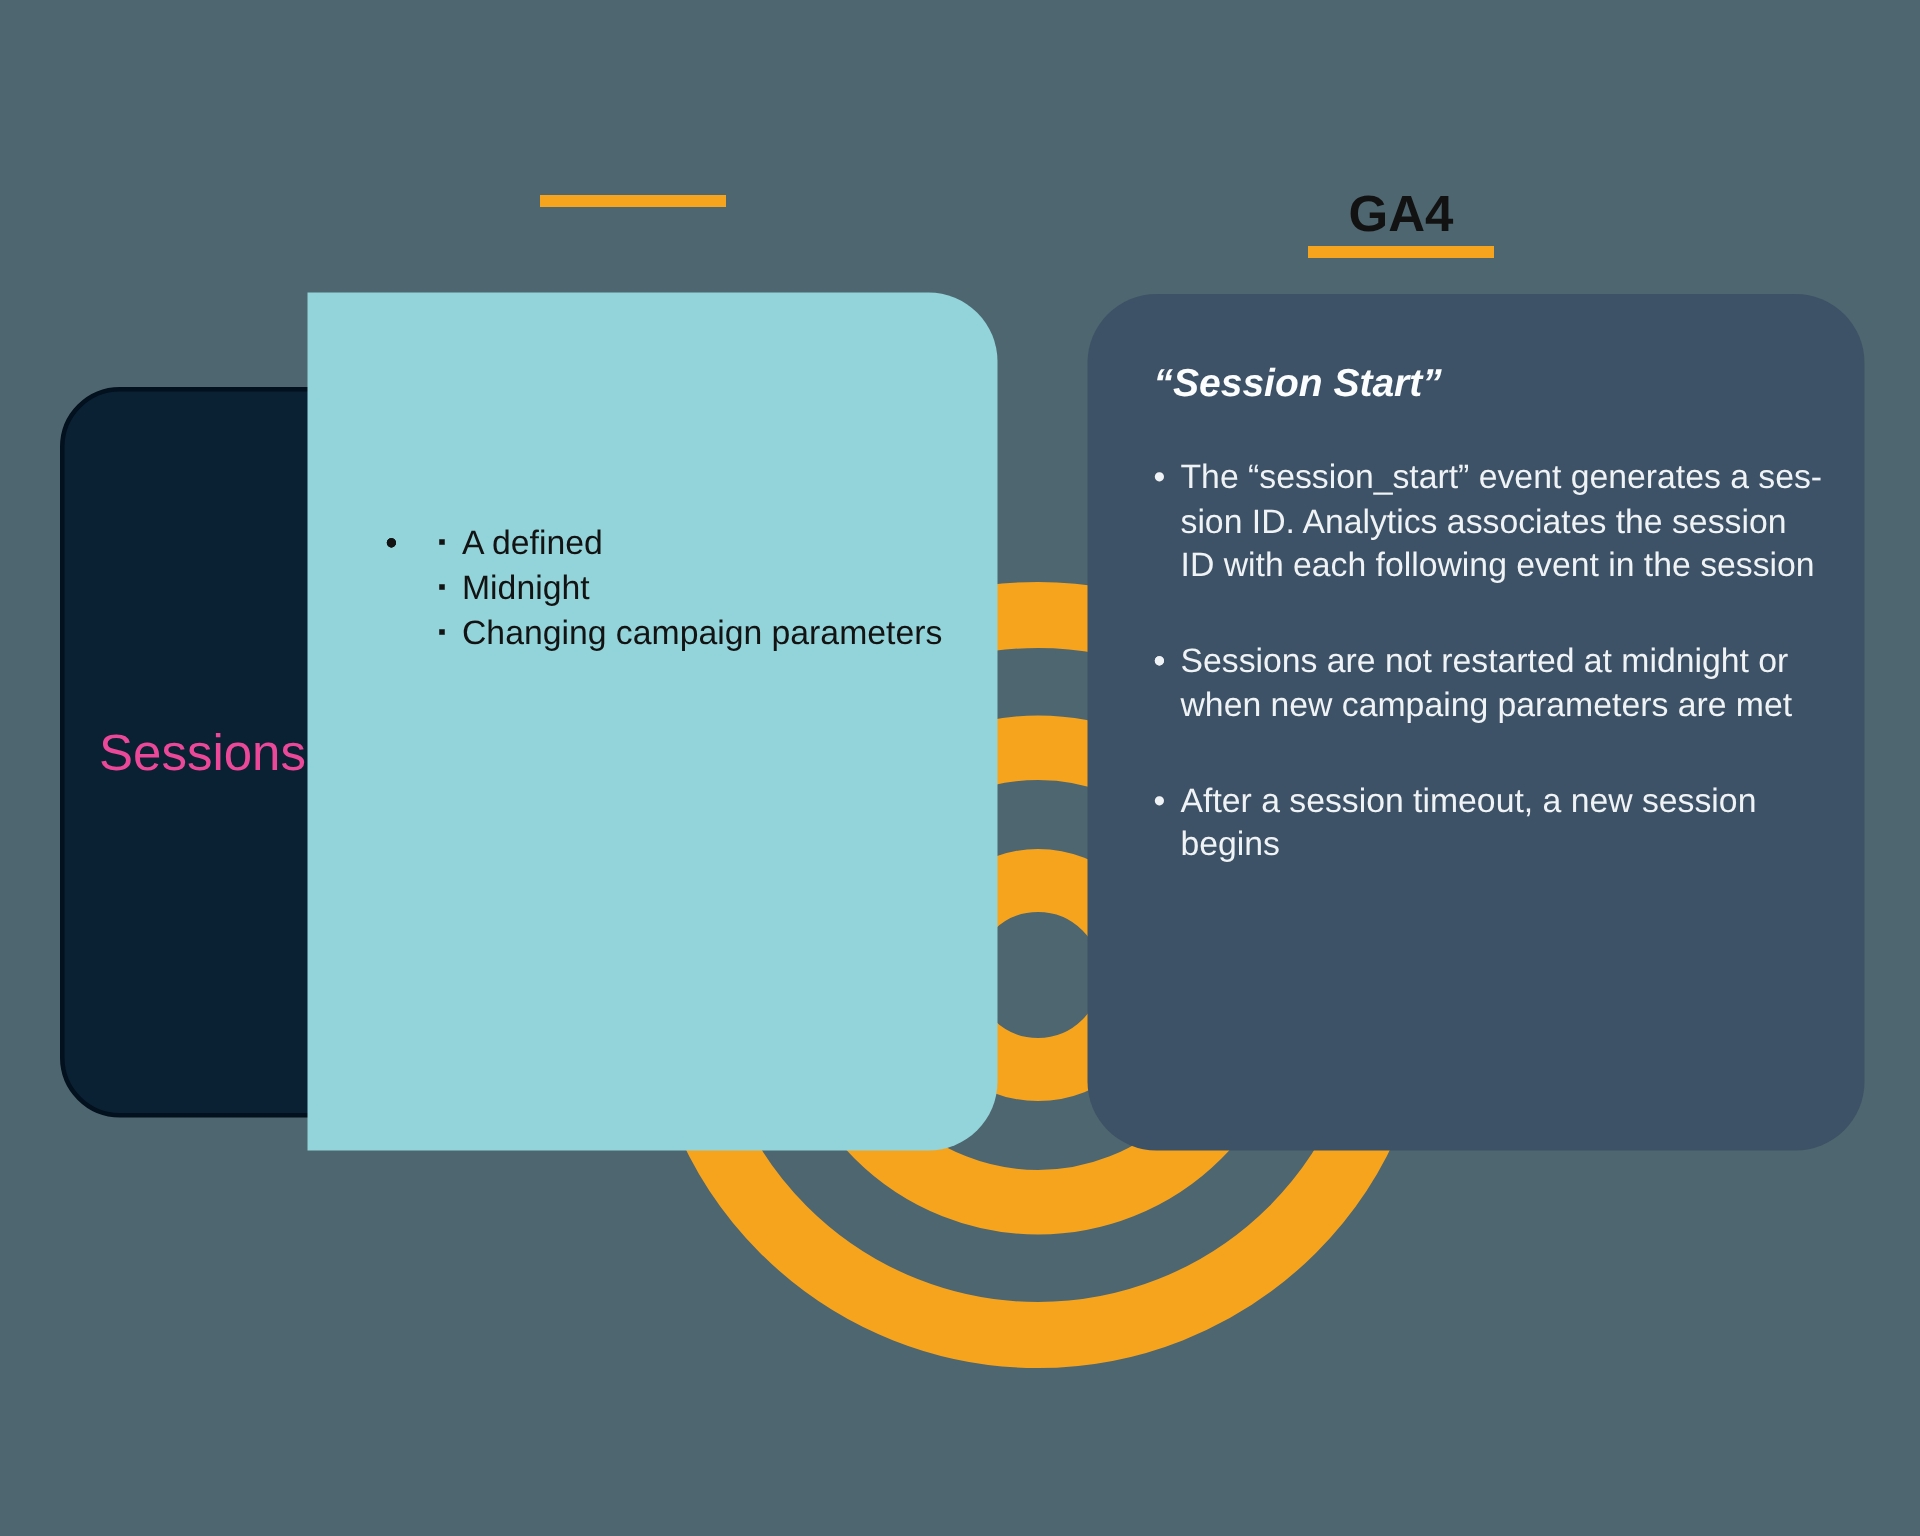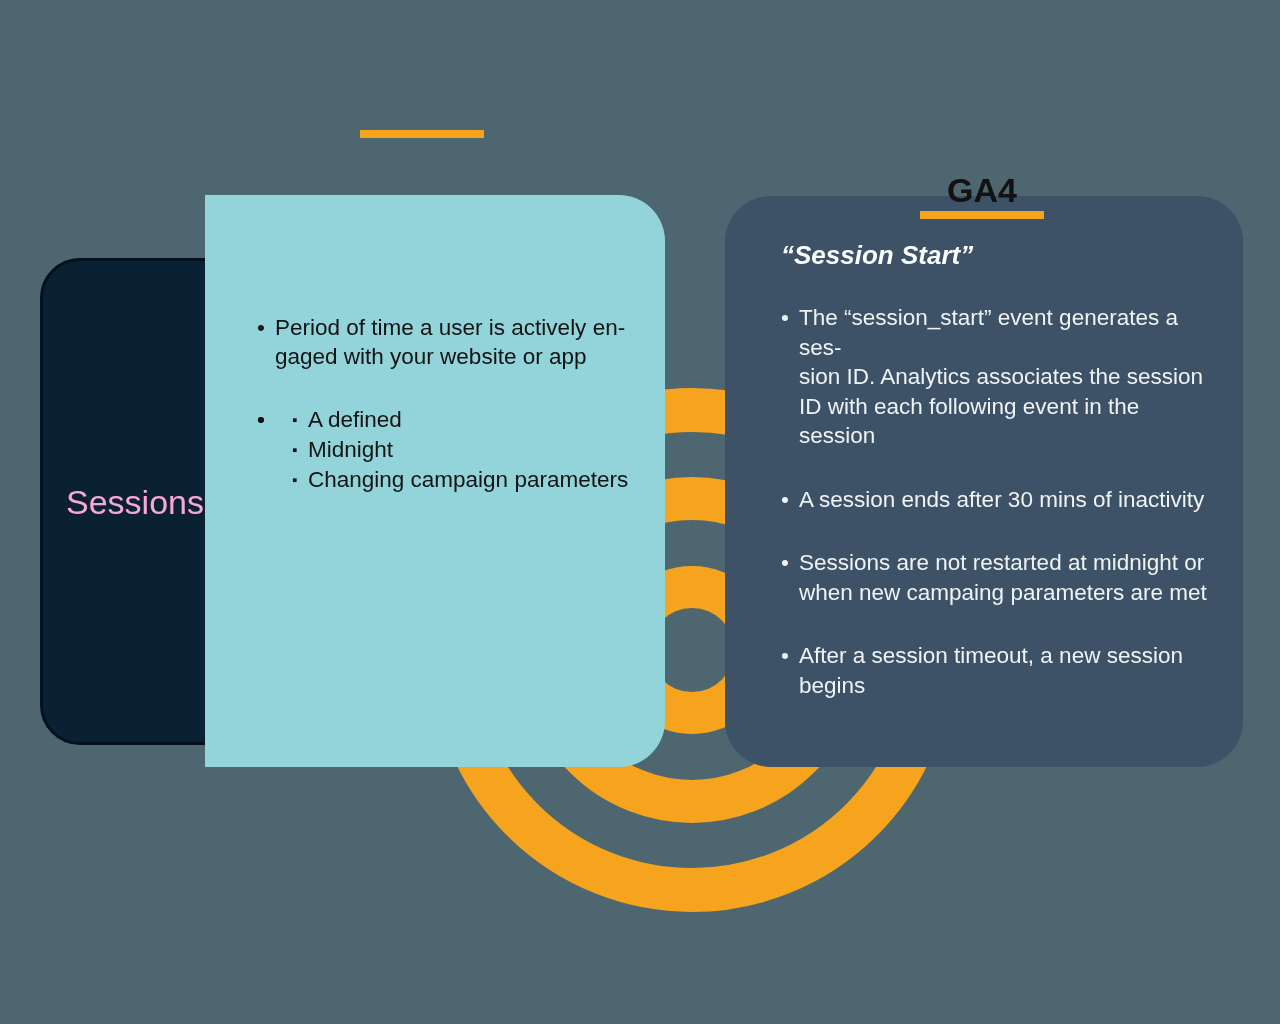--- a/index.html
+++ b/index.html
@@ -4,46 +4,46 @@
 <style>
   html,body{margin:0;padding:0;background:#4E666F;}
   .canvas{
     position:relative;width:1280px;height:1024px;overflow:hidden;
     background:#4E666F;
     font-family:"Liberation Sans","DejaVu Sans",sans-serif;
   }
   
   .title{position:absolute;top:126px;width:200px;text-align:center;z-index:4;}
   .title-ua{left:322px;}
-  .title-ga4{left:882px;margin-top:47px;}
+  .title-ga4{left:834px;}
   .title-text{
     font-size:34px;font-weight:bold;color:#121212;line-height:34px;letter-spacing:0px;
   }
   .underline{width:124px;height:8px;margin:4px auto 0;background:#F6A41E;}
   
   .ripple .ring{position:absolute;border-style:solid;border-color:#F6A41E;border-radius:50%;z-index:2;}
   .ring-inner{left:608px;top:566px;width:84px;height:84px;border-width:42px;}
   .ring-middle{left:519px;top:477px;width:260px;height:260px;border-width:43px;}
   .ring-outer{left:430px;top:388px;width:436px;height:436px;border-width:44px;}
   
   .sessions-card{
     position:absolute;left:40px;top:258px;width:190px;height:487px;
     background:#0A2134;border:3px solid #03101D;border-radius:40px 0 0 40px;
     box-sizing:border-box;display:flex;align-items:center;justify-content:center;z-index:1;
   }
-  .sessions-label{color:#f9a8d4;font-size:34px;line-height:38px;}
+  .sessions-label{color:#ec4899;font-size:34px;line-height:38px;}
   
   .card{position:absolute;box-sizing:border-box;z-index:3;}
   .ua-card{
     left:205px;top:195px;width:460px;height:572px;background:#92D4DA;
     border-radius:0 46px 46px 0;padding:118px 24px 0 52px;
   }
   .ga4-card{
     left:725px;top:196px;width:518px;height:571px;background:#3D5266;
-    border-radius:46px;padding:45px 22px 0 56px;
+    border-radius:46px;padding:45px 22px 0 44px;
   }
   .ga4-heading{
     color:#FCFDFE;font-size:26px;font-weight:bold;font-style:italic;
     line-height:28px;margin:0 0 34px 0;
   }
   ul.bullets{list-style:none;margin:0;padding:0;font-size:22.5px;}
   ul.bullets>li{position:relative;padding-left:18px;margin-bottom:34px;}
   .bullet-glyph{position:absolute;left:0;top:0;}
   .btext{white-space:pre-line;}
   .ua-card ul.bullets{color:#131313;}
@@ -74,22 +74,20 @@
   </div>
 
   <div class="sessions-card">
     <div class="sessions-label">Sessions</div>
   </div>
 
   <div class="card ua-card">
     <ul class="bullets">
       <li>
         <span class="bullet-glyph">•</span>
-        <span class="btext">Period of time a user is actively en-
-gaged with your website or app</span>
       </li>
       <li>
         <span class="bullet-glyph">•</span>
       </li>
       <li>
         <span class="bullet-glyph">•</span>
         <ul class="subbullets">
           <li>
             <span class="sub-bullet-glyph">▪</span>
             <span>A defined</span>
@@ -111,21 +109,20 @@
     <div class="ga4-heading">“Session Start”</div>
     <ul class="bullets">
       <li>
         <span class="bullet-glyph">•</span>
         <span class="btext">The “session_start” event generates a ses-
 sion ID. Analytics associates the session
 ID with each following event in the session</span>
       </li>
       <li>
         <span class="bullet-glyph">•</span>
-        <span class="btext">A session ends after 30 mins of inactivity</span>
       </li>
       <li>
         <span class="bullet-glyph">•</span>
         <span class="btext">Sessions are not restarted at midnight or
 when new campaing parameters are met</span>
       </li>
       <li>
         <span class="bullet-glyph">•</span>
         <span class="btext">After a session timeout, a new session
 begins</span>

